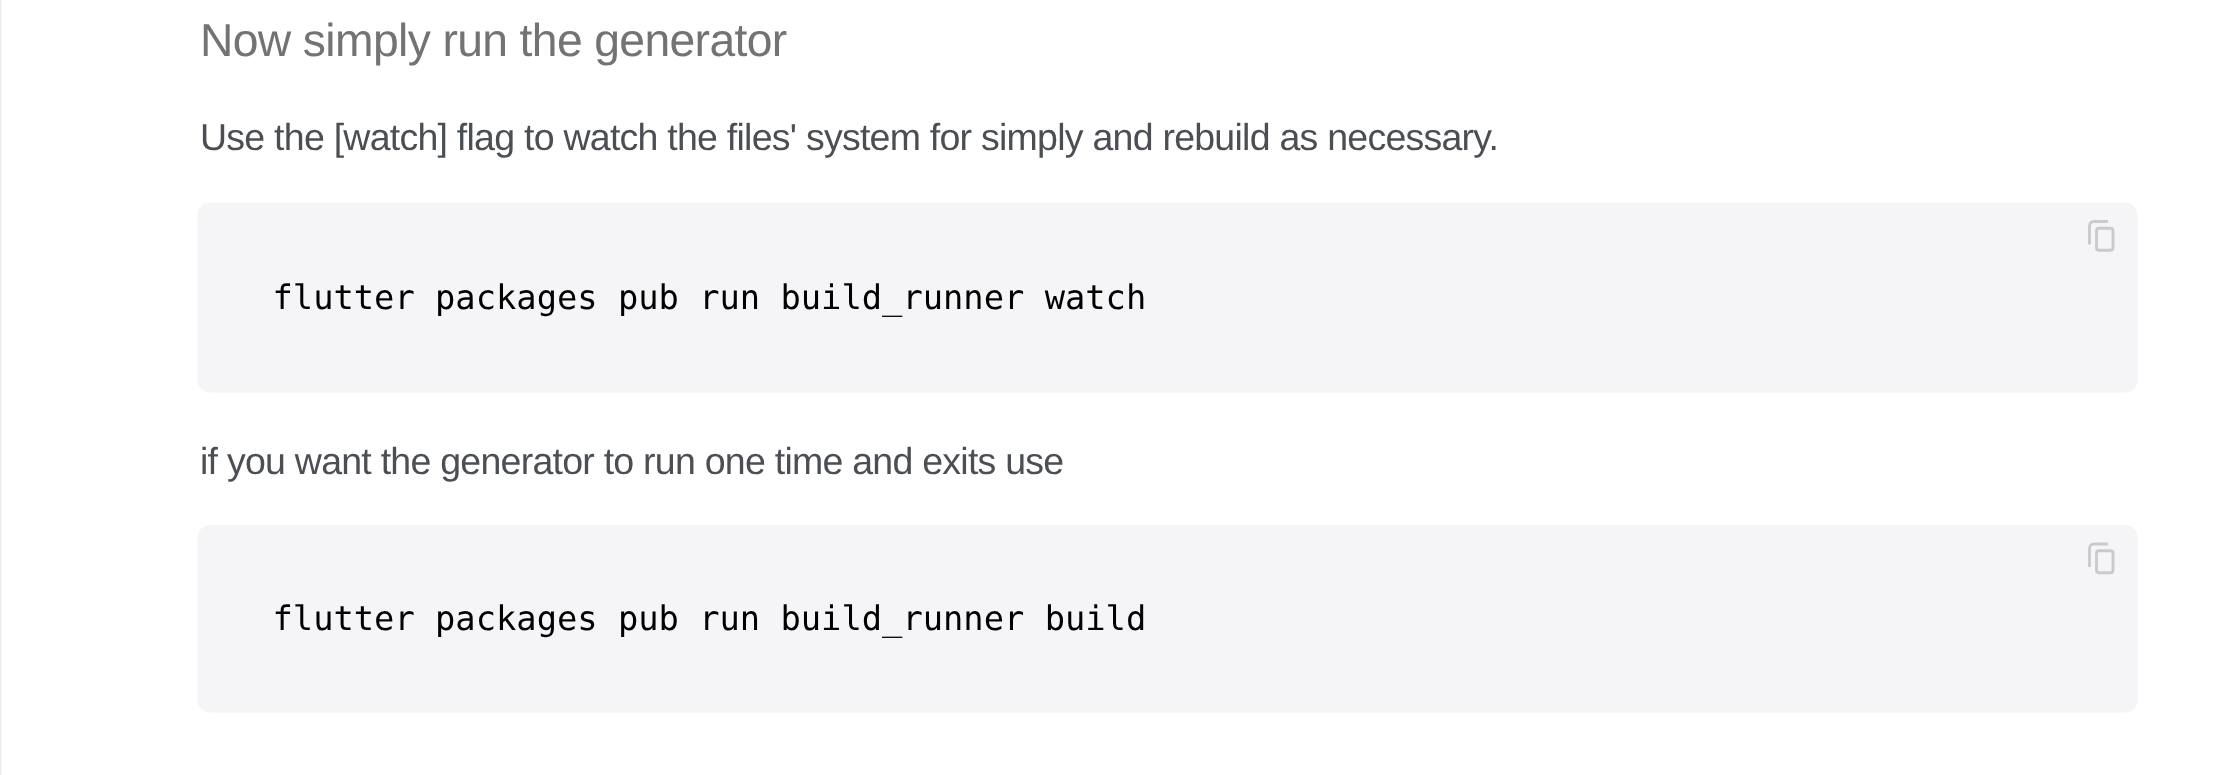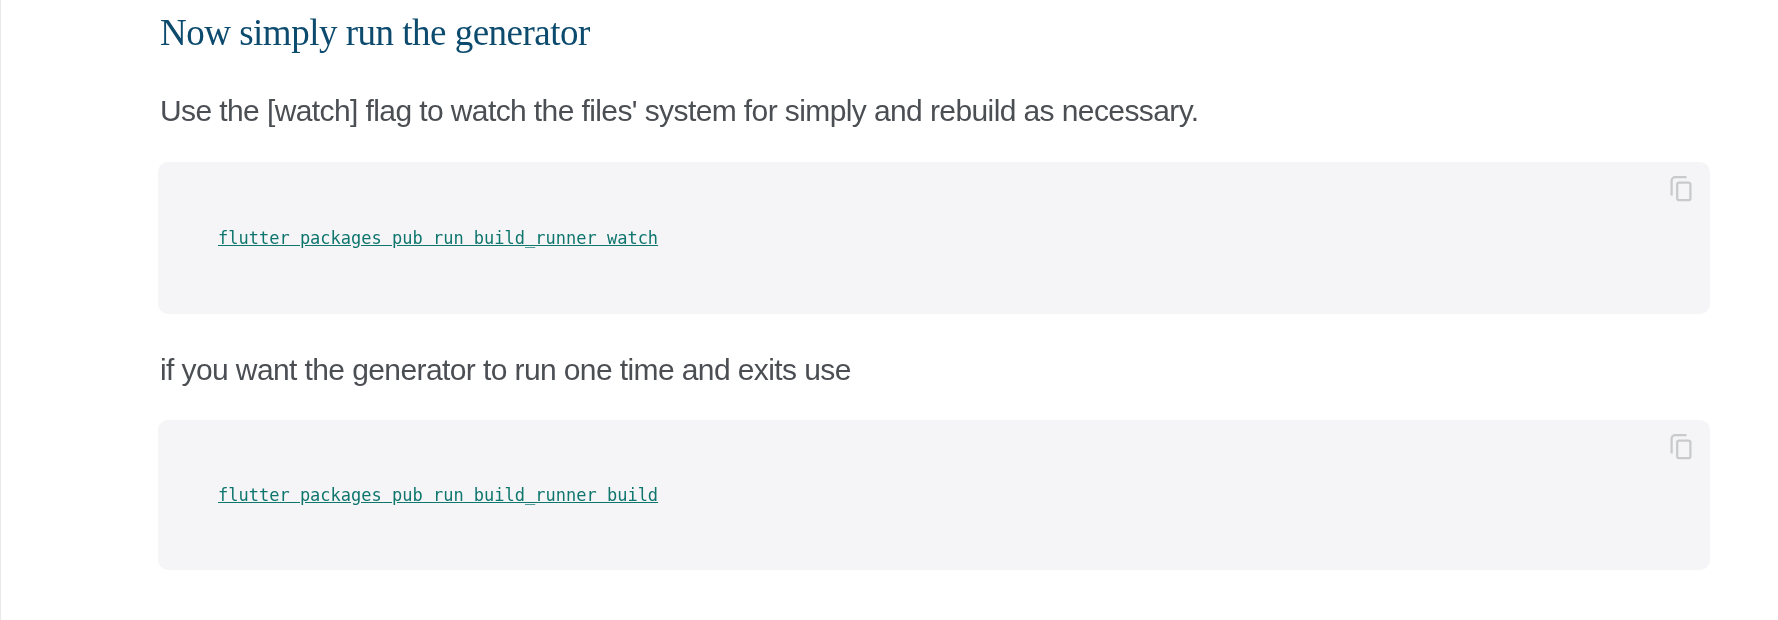--- a/index.html
+++ b/index.html
@@ -11,43 +11,43 @@
     background: #e9e9eb;
   }
 
   .content {
     position: absolute; left: 158px; top: 0; width: 1552px; height: 620px;
   }
 
   .section-heading {
     position: absolute; left: 2px; top: 9px;
     font-size: 37px; font-weight: 400; line-height: 48px;
-    letter-spacing: -0.5px; color: #0c4a6e; white-space: nowrap; font-family: Liberation Serif, serif;
+    letter-spacing: -0.5px; color: #737373; white-space: nowrap;
   }
 
   .para {
     position: absolute; left: 2px;
     font-size: 30px; font-weight: 400; line-height: 44px;
     letter-spacing: -0.6px; color: #4b4f54; white-space: nowrap;
   }
   .para-1 { top: 89px; }
   .para-2 { top: 348px; }
 
   .code-block {
     position: absolute; left: 0; width: 1552px; height: 152px;
     background: #f5f5f7; border-radius: 10px;
     display: flex; align-items: center;
   }
   .code-block-1 { top: 162px; }
   .code-block-2 { top: 420px; height: 150px; }
 
   .code-text {
     font-family: "DejaVu Sans Mono", monospace;
-    font-size: 17px; color: #0f766e;
-    padding-left: 60px; white-space: pre; text-decoration: underline;
+    font-size: 27px; color: #000000;
+    padding-left: 60px; white-space: pre;
   }
 
   .copy-button {
     position: absolute; top: 10px; right: 12px;
     width: 34px; height: 36px;
     background: transparent; border: none; cursor: pointer;
     display: flex; align-items: center; justify-content: center;
   }
   .copy-button svg { display: block; }
 </style>

